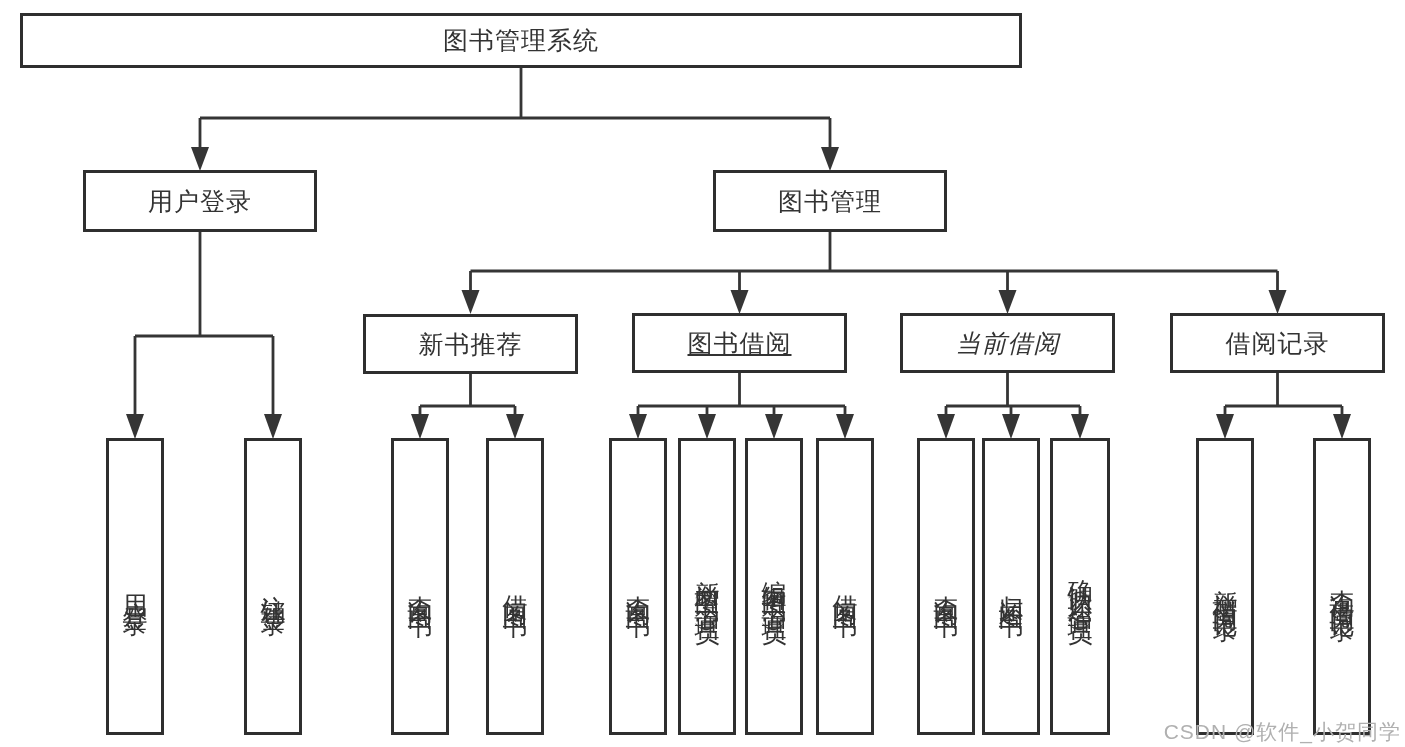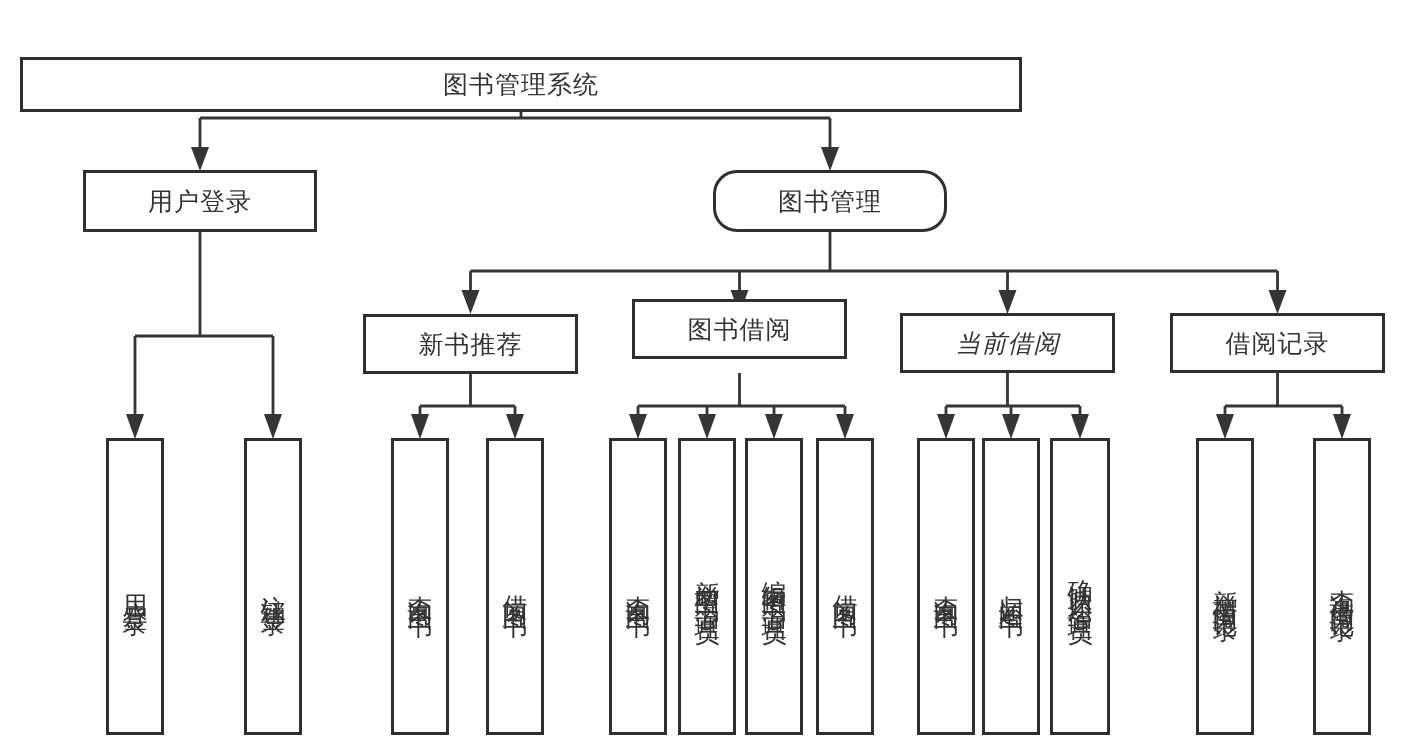--- a/index.html
+++ b/index.html
@@ -93,35 +93,35 @@
       <path d="M1071 414 L1089 414 L1080 439 Z" fill="currentColor"></path>
     </g>
 
     <g>
       <path d="M1277.5 373 V406 M1225 406 H1342 M1225 406 V416 M1342 406 V416" fill="none" stroke="currentColor" stroke-width="2.8"></path>
       <path d="M1216 414 L1234 414 L1225 439 Z" fill="currentColor"></path>
       <path d="M1333 414 L1351 414 L1342 439 Z" fill="currentColor"></path>
     </g>
   </svg>
 
-  <div class="box hbox" style="left:20px; top:13px; width:1002px; height:55px;margin-top:44px;">
+  <div class="box hbox" style="left:20px; top:13px; width:1002px; height:55px;">
     <span>图书管理系统</span>
   </div>
 
   <div class="box hbox" style="left:83px; top:170px; width:234px; height:62px;">
     <span>用户登录</span>
   </div>
-  <div class="box hbox" style="left:713px; top:170px; width:234px; height:62px;border-radius:24px;">
+  <div class="box hbox" style="left:713px; top:170px; width:234px; height:62px;">
     <span>图书管理</span>
   </div>
 
   <div class="box hbox" style="left:363px; top:314px; width:215px; height:60px;">
     <span>新书推荐</span>
   </div>
-  <div class="box hbox" style="left:632px; top:299px; width:215px; height:60px;">
+  <div class="box hbox" style="left:632px; top:313px; width:215px; height:60px;text-decoration:underline;">
     <span>图书借阅</span>
   </div>
   <div class="box hbox" style="left:900px; top:313px; width:215px; height:60px;font-style:italic;">
     <span>当前借阅</span>
   </div>
   <div class="box hbox" style="left:1170px; top:313px; width:215px; height:60px;">
     <span>借阅记录</span>
   </div>
 
   <div class="box vbox" style="left:106px; top:438px; width:58px; height:297px;">
@@ -161,14 +161,15 @@
     <span>确认归还（管理员）</span>
   </div>
 
   <div class="box vbox" style="left:1196px; top:438px; width:58px; height:297px;">
     <span>新增借阅记录</span>
   </div>
   <div class="box vbox" style="left:1313px; top:438px; width:58px; height:297px;">
     <span>查询借阅记录</span>
   </div>
 
+  <div class="watermark">CSDN @软件_小贺同学</div>
 
 </div>
 
 </body></html>

